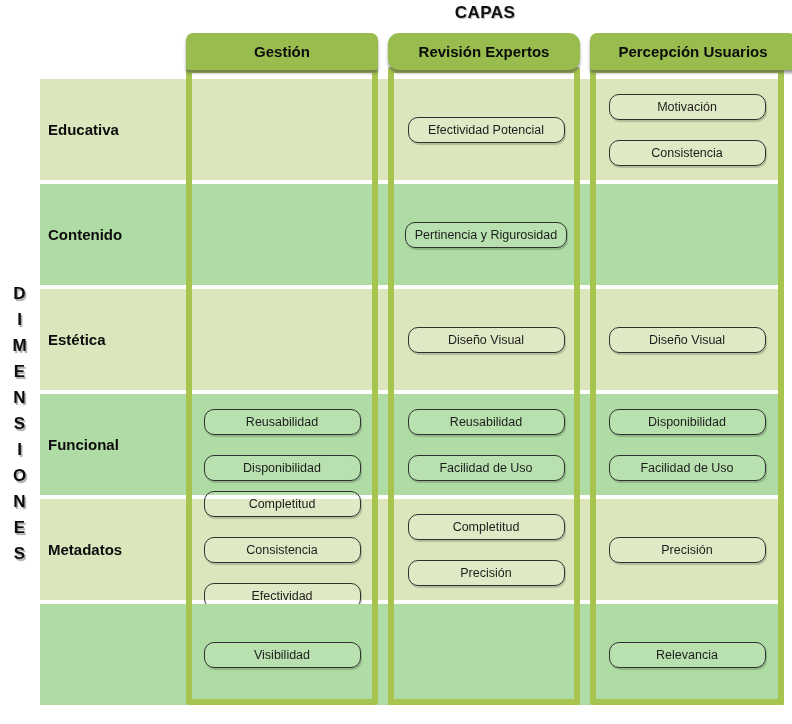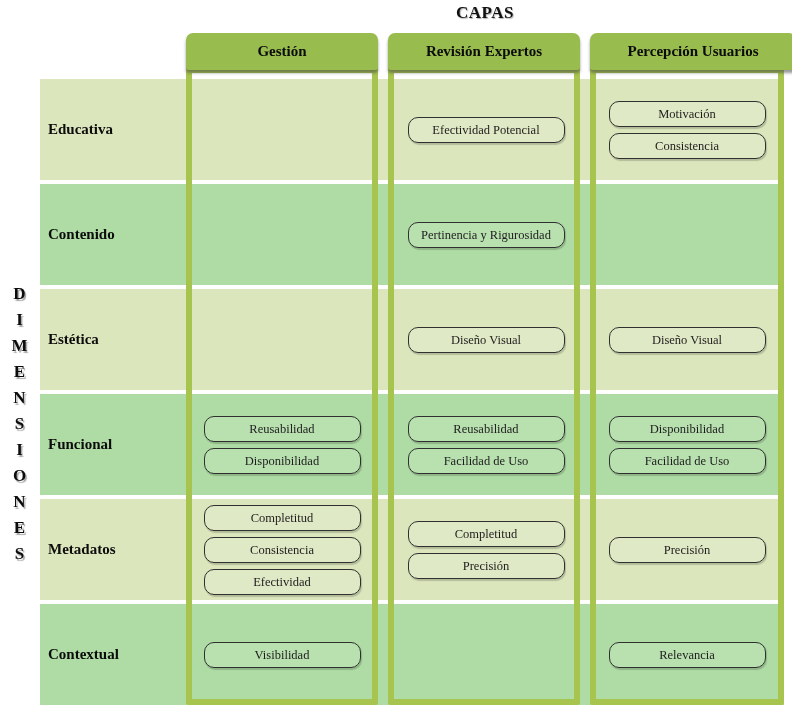--- a/index.html
+++ b/index.html
@@ -6,39 +6,39 @@
     --header-fill:#98BC4E;
     --frame-border:#A6C44E;
     --row-light:#DBE6BC;
     --row-dark:#AEDCA4;
     --pill-border:#303030;
     --text:#111111;
   }
   html,body{margin:0;padding:0;background:#ffffff;}
   .canvas{
     position:relative;width:792px;height:724px;background:#ffffff;
-    font-family:Liberation Serif, serif;color:var(--text);overflow:hidden;
+    font-family:Liberation Sans, sans-serif;color:var(--text);overflow:hidden;
   }
   
   .capas-title{
     position:absolute;top:3px;left:186px;width:598px;text-align:center;
     font-size:17px;font-weight:bold;letter-spacing:0.5px;
     text-shadow:1px 1px 1px rgba(0,0,0,0.30);
   }
   
   .col-header{
     position:absolute;top:33px;height:37px;z-index:30;
     background:var(--header-fill);
     border-radius:7px 7px 3px 3px;
     box-shadow:0 3px 3px rgba(70,70,70,0.55);
     display:flex;align-items:center;justify-content:center;
     font-size:15px;font-weight:bold;color:#0c0c0c;
   }
   .col-header.h1{left:186px;width:192px;}
-  .col-header.h2{left:388px;width:192px;}
+  .col-header.h2{left:388px;width:192px;border-radius:11px;}
   .col-header.h3{left:590px;width:206px;}
   
   .col-frame{
     position:absolute;top:67px;height:638px;z-index:20;
     border:6px solid var(--frame-border);border-radius:2px;
     box-sizing:border-box;background:transparent;pointer-events:none;
   }
   .col-frame.f1{left:186px;width:192px;}
   .col-frame.f2{left:388px;width:192px;}
   .col-frame.f3{left:590px;width:194px;}
@@ -57,21 +57,21 @@
   .row{position:relative;height:101px;}
   .row.light{background:var(--row-light);}
   .row.dark{background:var(--row-dark);}
   .row-label{
     position:absolute;left:0;top:0;bottom:0;width:146px;
     display:flex;align-items:center;padding-left:8px;box-sizing:border-box;
     font-size:15px;font-weight:bold;color:#0c0c0c;
   }
   .cell{
     position:absolute;top:0;bottom:0;
-    display:flex;flex-direction:column;align-items:center;justify-content:center;gap:6px;
+    display:flex;flex-direction:column;align-items:center;justify-content:center;gap:20px;
   }
   .cell.c1{left:146px;width:192px;}
   .cell.c2{left:364px;width:164px;}
   .cell.c3{left:550px;width:194px;}
   .pill{
     min-width:157px;box-sizing:border-box;
     padding:4px 9px;border:1.7px solid var(--pill-border);border-radius:10px;
     background:rgba(255,255,255,0.14);
     box-shadow:1px 1.5px 1px rgba(0,0,0,0.18);
     font-size:12.5px;line-height:16px;color:#1d1d1d;
@@ -151,21 +151,20 @@
       <div class="cell c2">
         <div class="pill">Completitud</div>
         <div class="pill">Precisión</div>
       </div>
       <div class="cell c3">
         <div class="pill">Precisión</div>
       </div>
     </div>
 
     <div class="row dark">
-      <div class="row-label">Contextual</div>
       <div class="cell c1">
         <div class="pill">Visibilidad</div>
       </div>
       <div class="cell c2"></div>
       <div class="cell c3">
         <div class="pill">Relevancia</div>
       </div>
     </div>
 
   </div>

